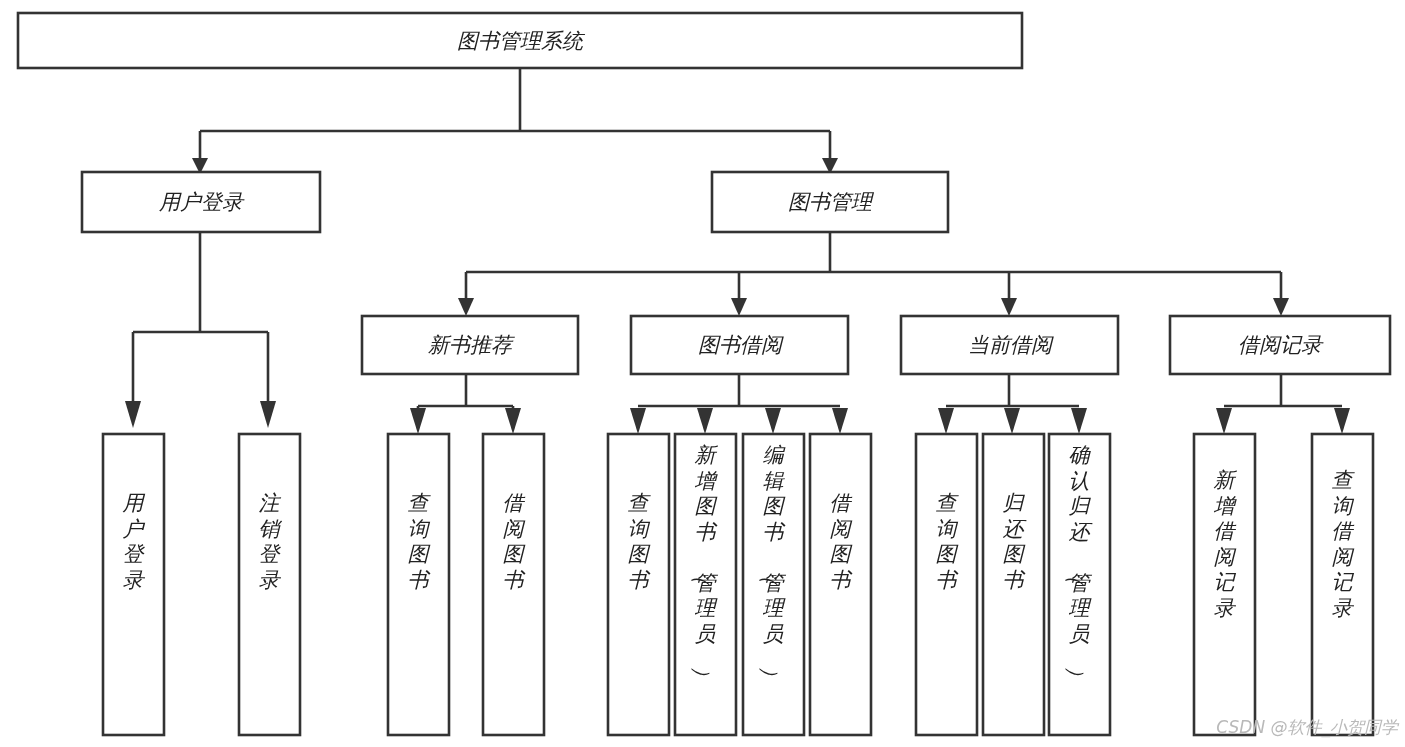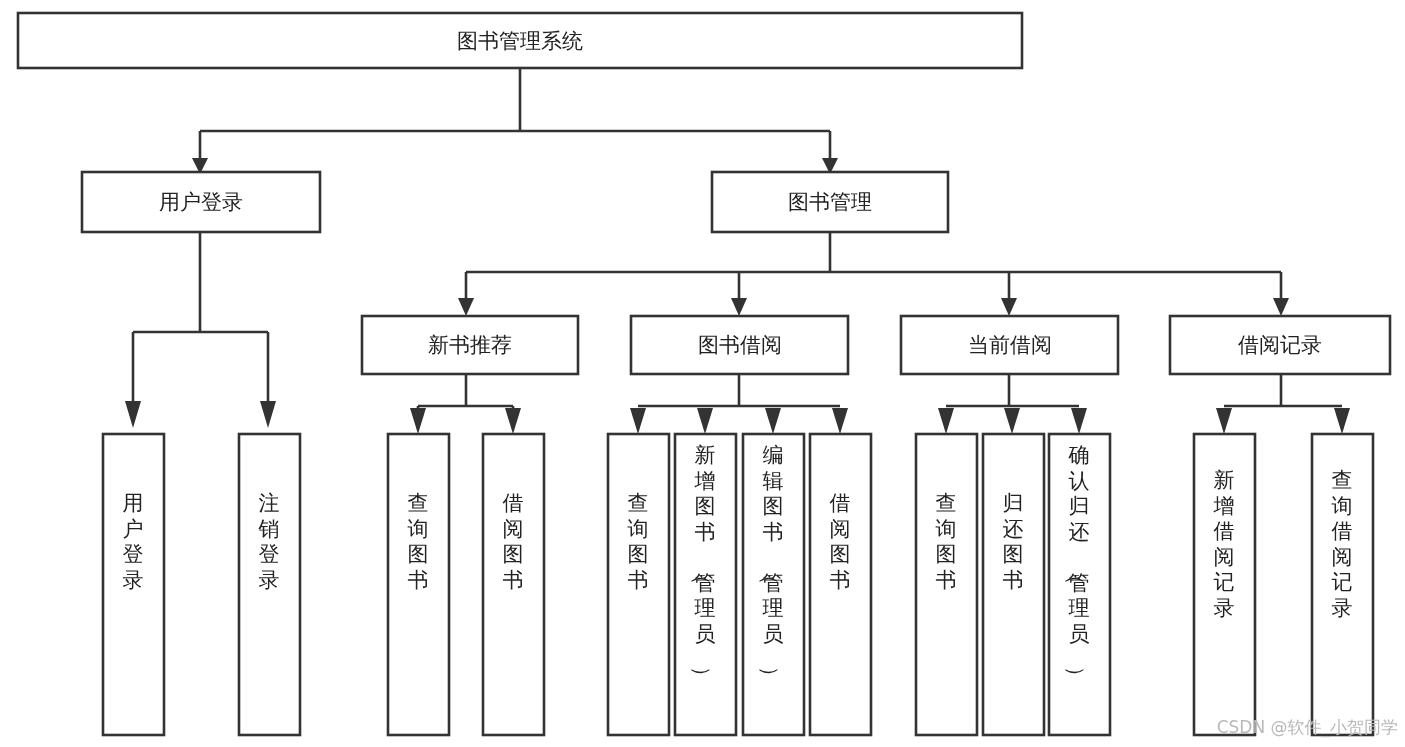--- a/index.html
+++ b/index.html
@@ -14,20 +14,21 @@
     position: relative;
     overflow: hidden;
     font-family: "DejaVu Sans", "Liberation Sans", sans-serif;
   }
   #diagram-root {
     position: absolute;
     left: 0;
     top: 0;
     width: 1405px;
     height: 747px;
+    font-style: italic;
   }
   svg.diagram-canvas {
     display: block;
     width: 1405px;
     height: 747px;
     background: #ffffff;
   }
   .node-box {
     fill: #ffffff;
     stroke: #333333;

